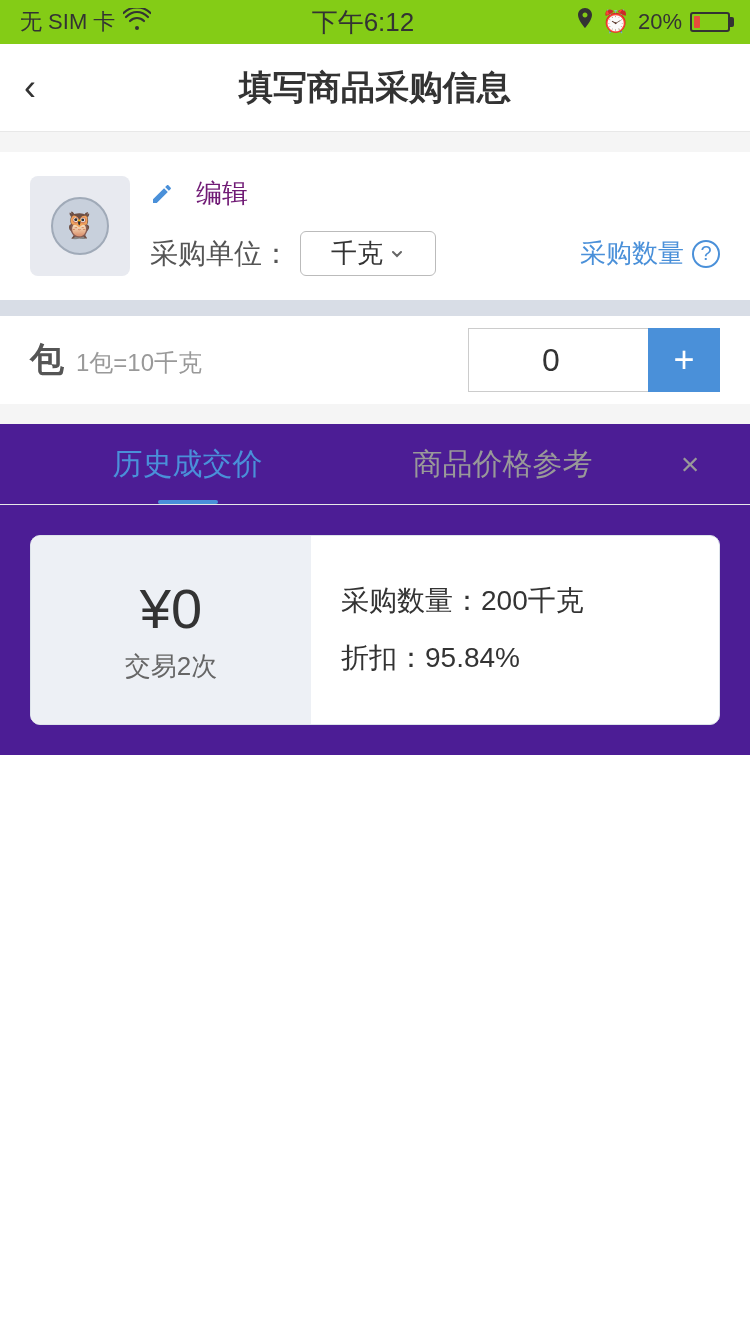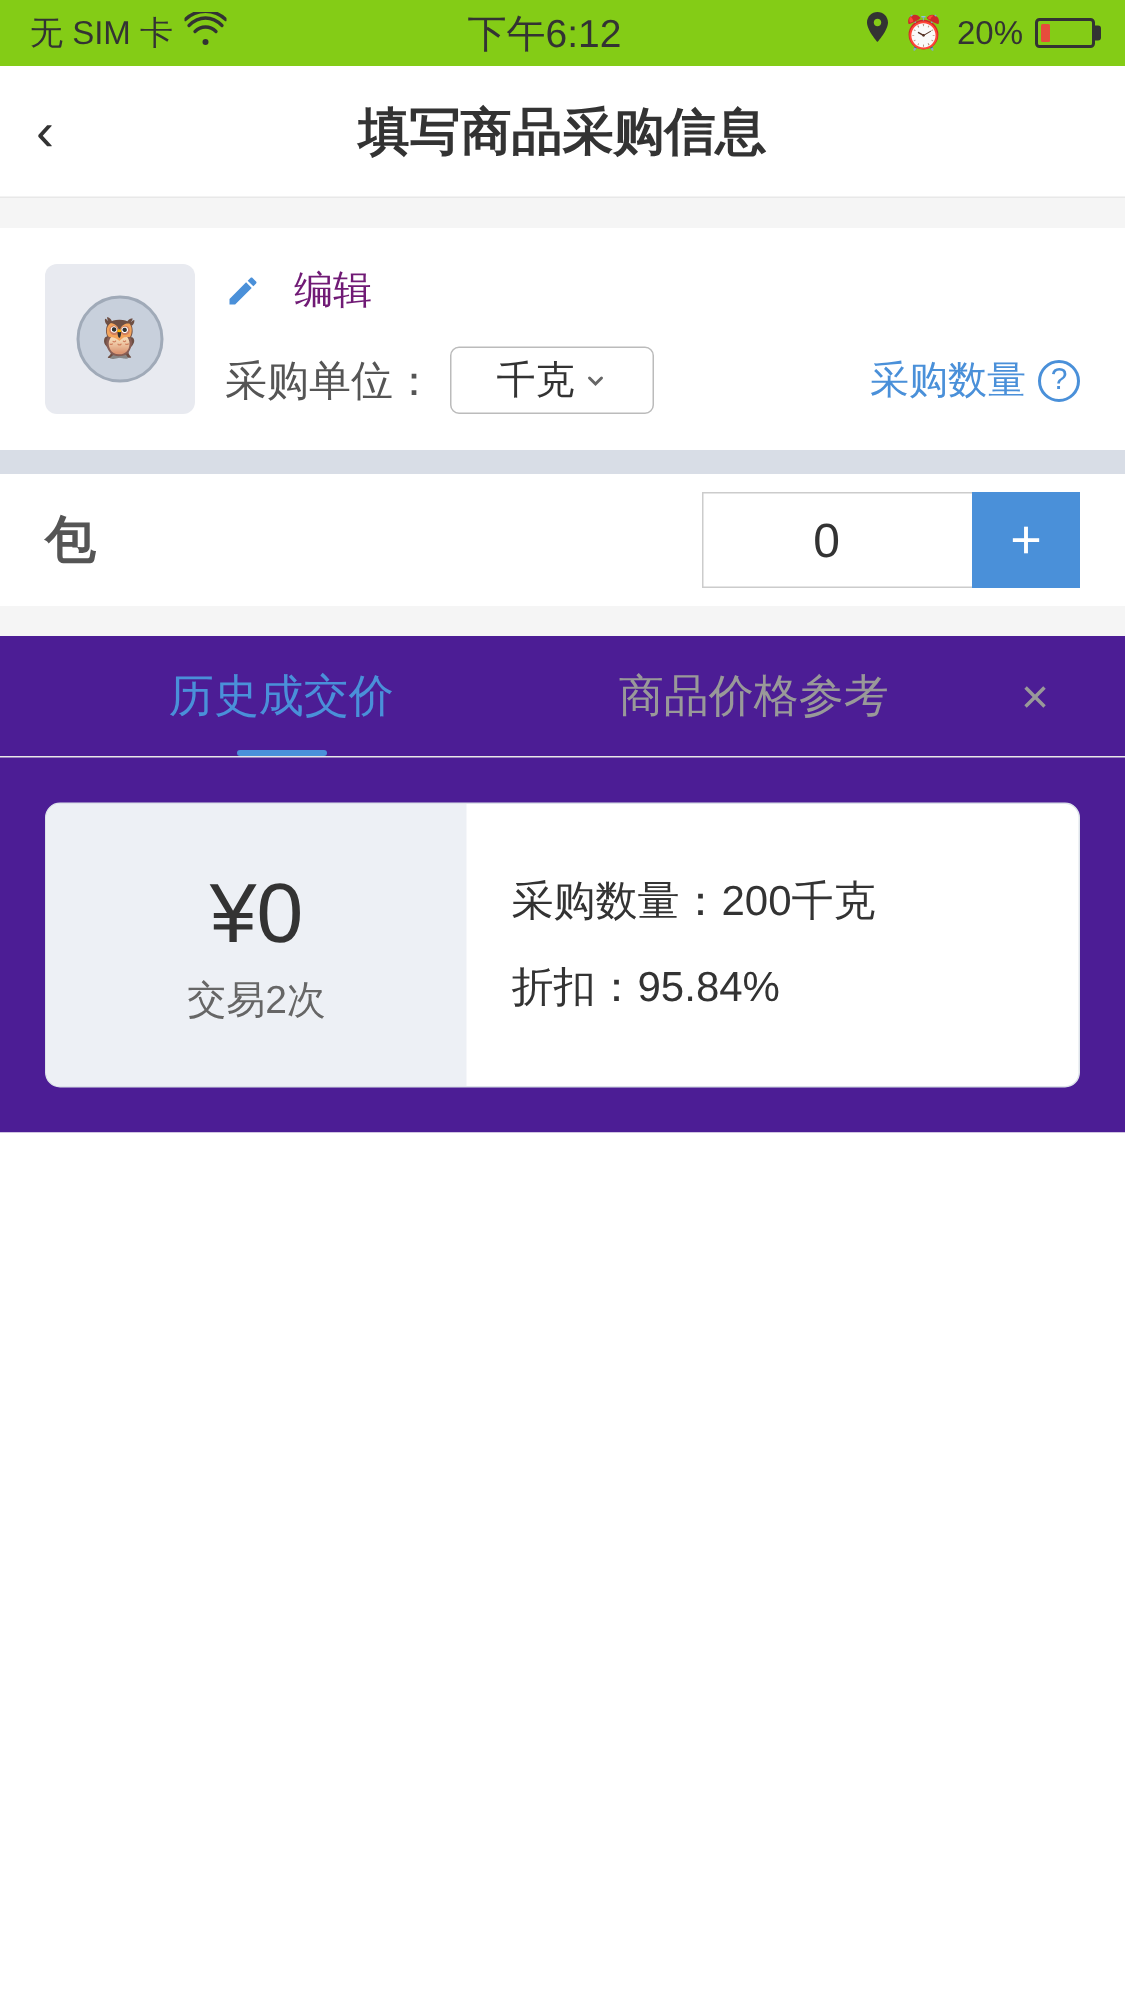--- a/index.html
+++ b/index.html
@@ -393,20 +393,21 @@
       </div>
     </div>
   </div>
 </div>
 
 <div class="gray-divider"></div>
 
 <div class="quantity-section">
   <div class="qty-label">
     <span class="qty-main">包</span>
+    <span class="qty-sub">1包=10千克</span>
   </div>
   <div class="qty-control">
     <input class="qty-input" type="number" value="0" style="">
     <button class="qty-plus">+</button>
   </div>
 </div>
 
 <div class="tab-section">
   <div class="tab-bar">
     <div class="tab-item active">

